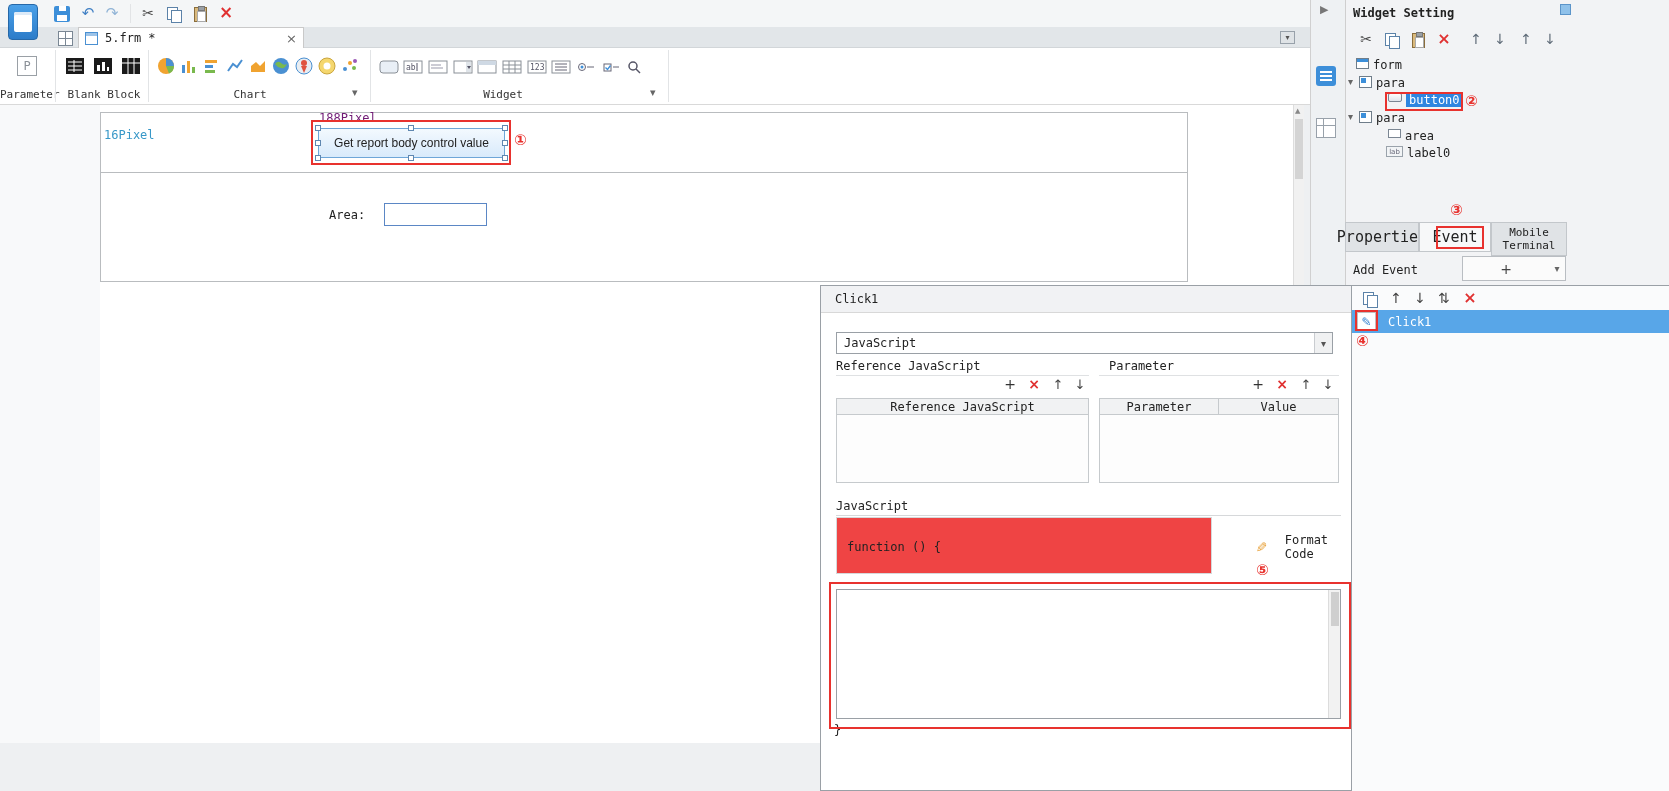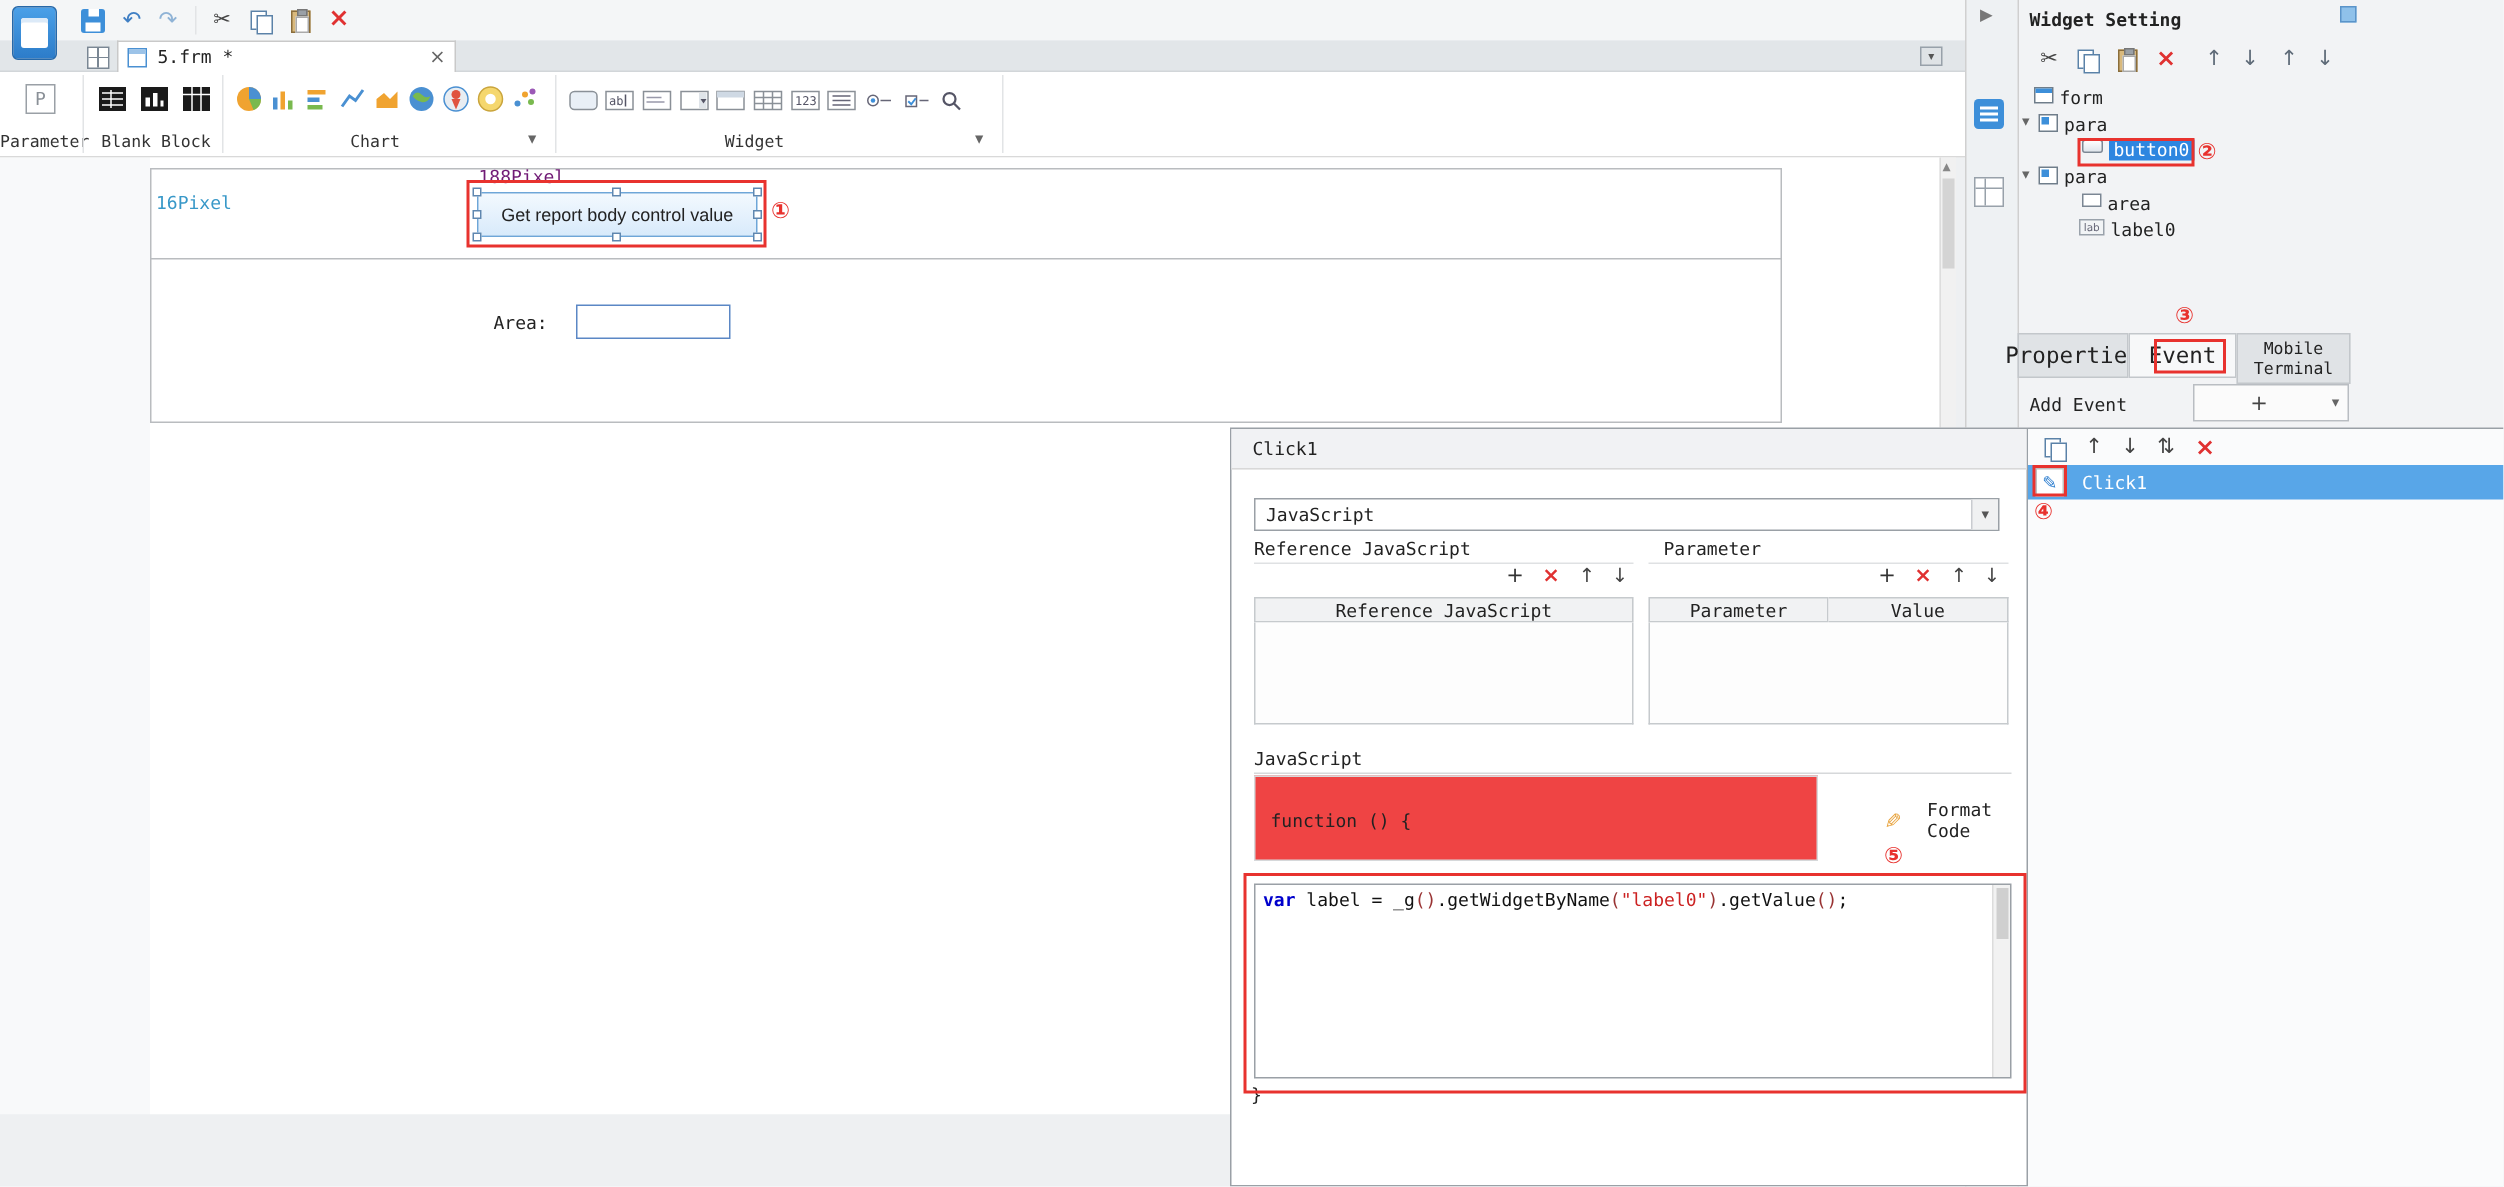--- a/index.html
+++ b/index.html
@@ -450,21 +450,20 @@
   <div class="abs" style="left:15px;top:231px;width:376px;height:57px;border:1px solid #d6d8da;background:#ef4444">
     <span class="abs" style="left:10px;top:22px">function () {</span>
   </div>
   <div class="abs flex" style="left:434px;top:252px;height:18px;cursor:pointer">
     <span class="g" style="color:#e8a33d;font-size:14px;transform:rotate(90deg)">✎</span>
     <span style="margin-left:18px">Format Code</span>
   </div>
 
   <div class="abs" style="left:15px;top:303px;width:505px;height:130px;border:1px solid #9aa0a6;background:#fff;overflow:hidden">
     <div style="padding-top:3px;width:490px">
-        <div class="code-line"><span class="tk-kw">var</span><span class="tk-t"> label = _g</span><span class="tk-b">()</span><span class="tk-t">.getWidgetByName</span><span class="tk-b">(</span><span class="tk-s">"label0"</span><span class="tk-b">)</span><span class="tk-t">.getValue</span><span class="tk-b">()</span><span class="tk-t">;</span></div>
       </div>
     <div class="abs" style="left:491px;top:0;width:13px;height:128px;background:#f2f2f2;border-left:1px solid #dcdcdc">
       <span class="abs" style="left:2px;top:2px;width:8px;height:34px;background:#cfcfcf"></span>
     </div>
   </div>
   <div class="abs" style="left:13px;top:437px">}</div>
 </div>
 
 <div class="abs" style="left:1352px;top:285px;width:317px;height:506px;background:#fafbfc;border-top:1px solid #9aa0a6;z-index:30">
   <div class="abs tbtn" style="left:8px;top:4px;width:20px;height:18px">

